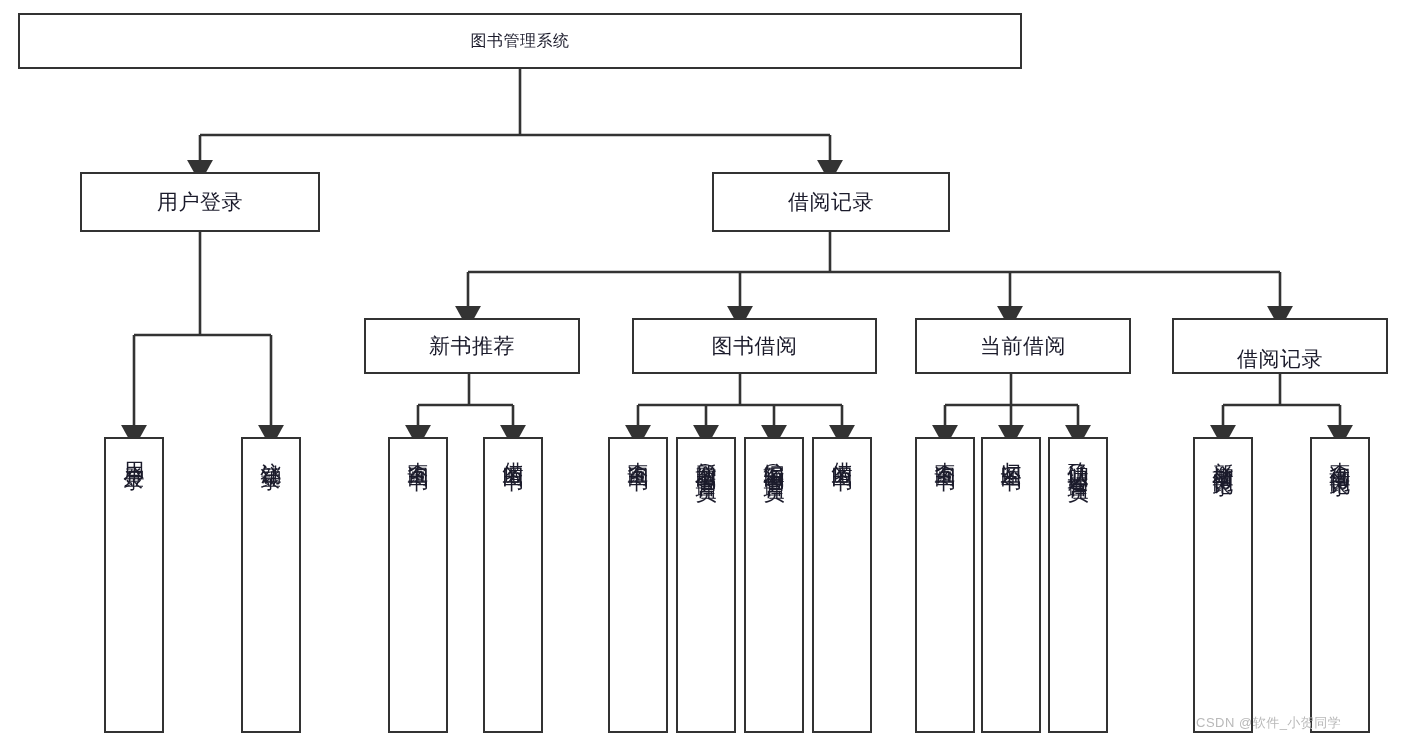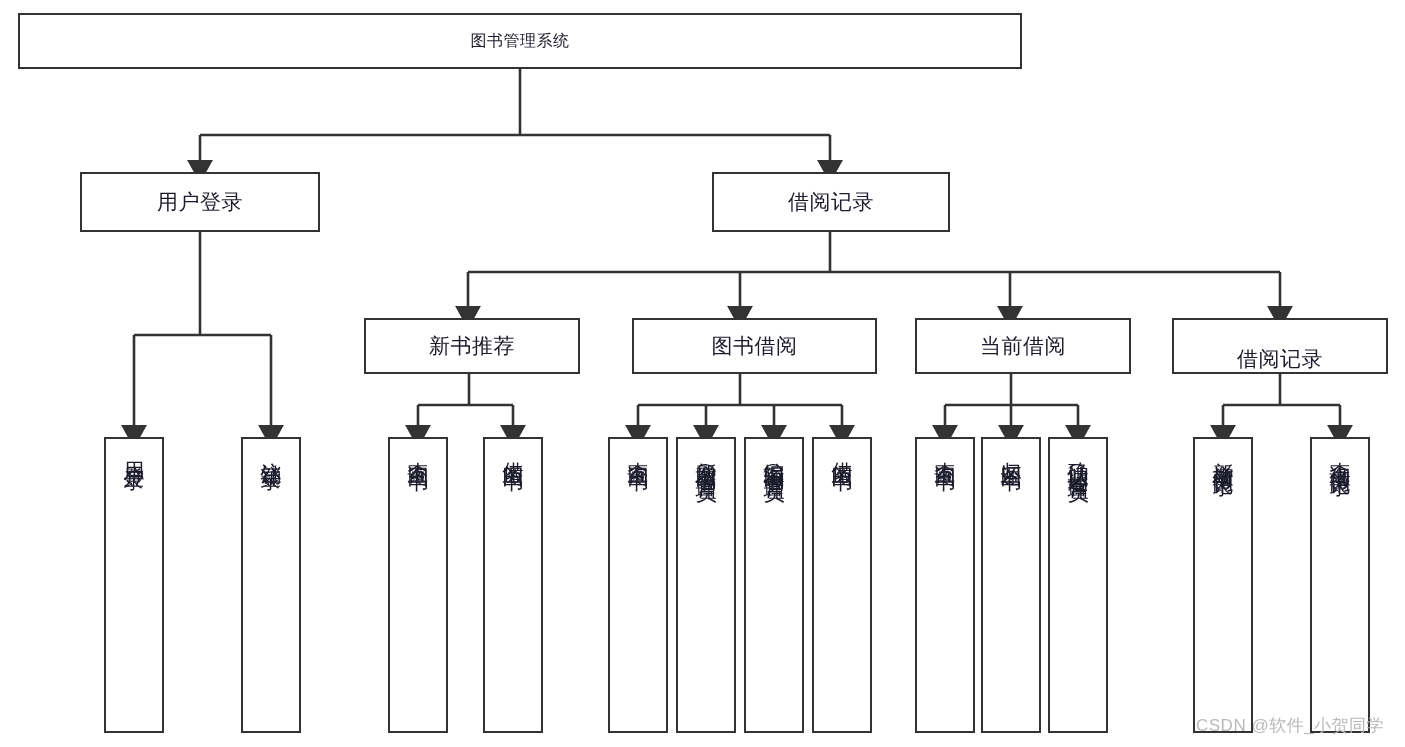--- a/index.html
+++ b/index.html
@@ -59,21 +59,21 @@
   .node.vert .node-label {
     writing-mode: vertical-rl;
     text-orientation: upright;
     font-size: 21px;
     line-height: 1.05;
     letter-spacing: 3px;
     white-space: nowrap;
   }
   .watermark {
     position: absolute;
-    font-size: 17px;
+    font-size: 13px;
     color: #b9b9b9;
     white-space: nowrap;
     z-index: 3;
     letter-spacing: 0.5px;
   }
 </style>
 </head>
 <body>
 
 <div id="diagram-root">

